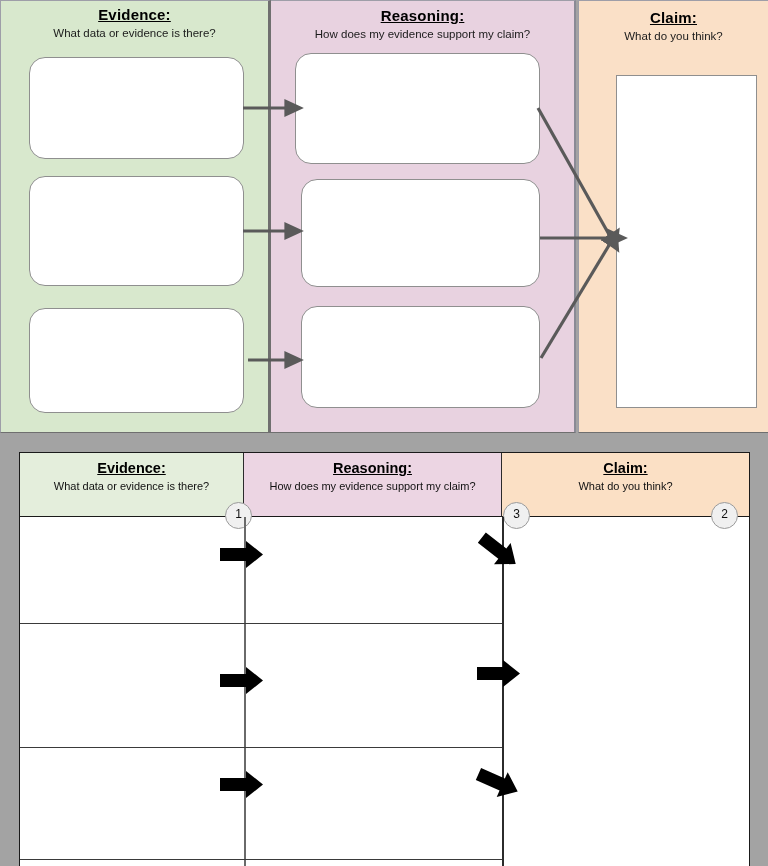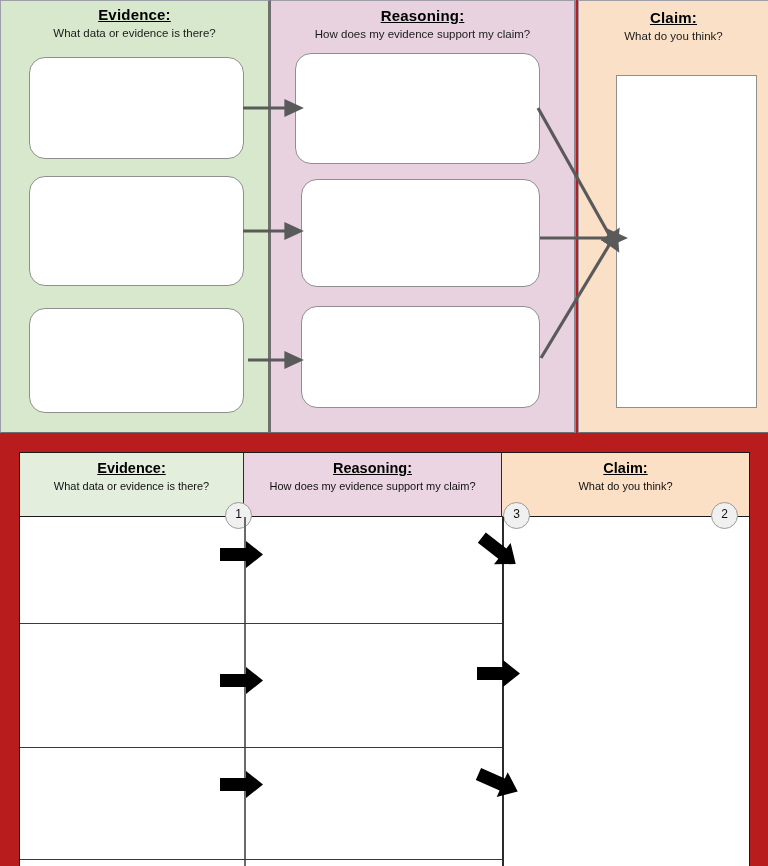--- a/index.html
+++ b/index.html
@@ -6,21 +6,21 @@
     margin: 0;
     padding: 0;
     background: #ffffff;
     font-family: "Liberation Sans", sans-serif;
   }
   #page {
     position: relative;
     width: 768px;
     height: 866px;
     overflow: hidden;
-    background: #b91c1c;
+    background: #a3a3a3;
   }
 
   
   #top-diagram {
     position: absolute;
     left: 0; top: 0;
     width: 768px; height: 433px;
   }
   .panel {
     position: absolute;

